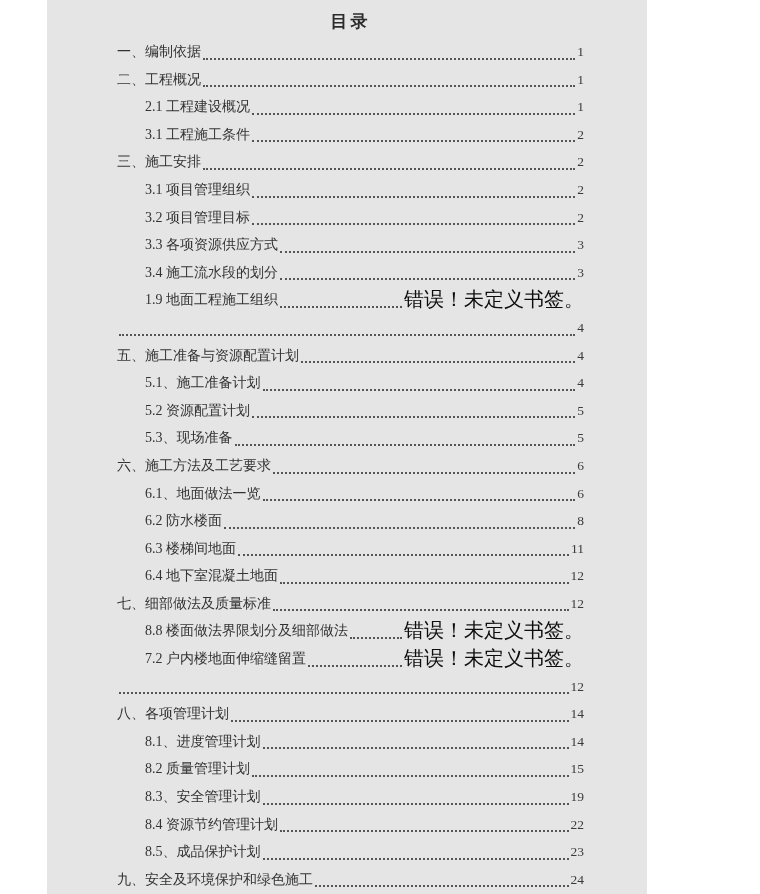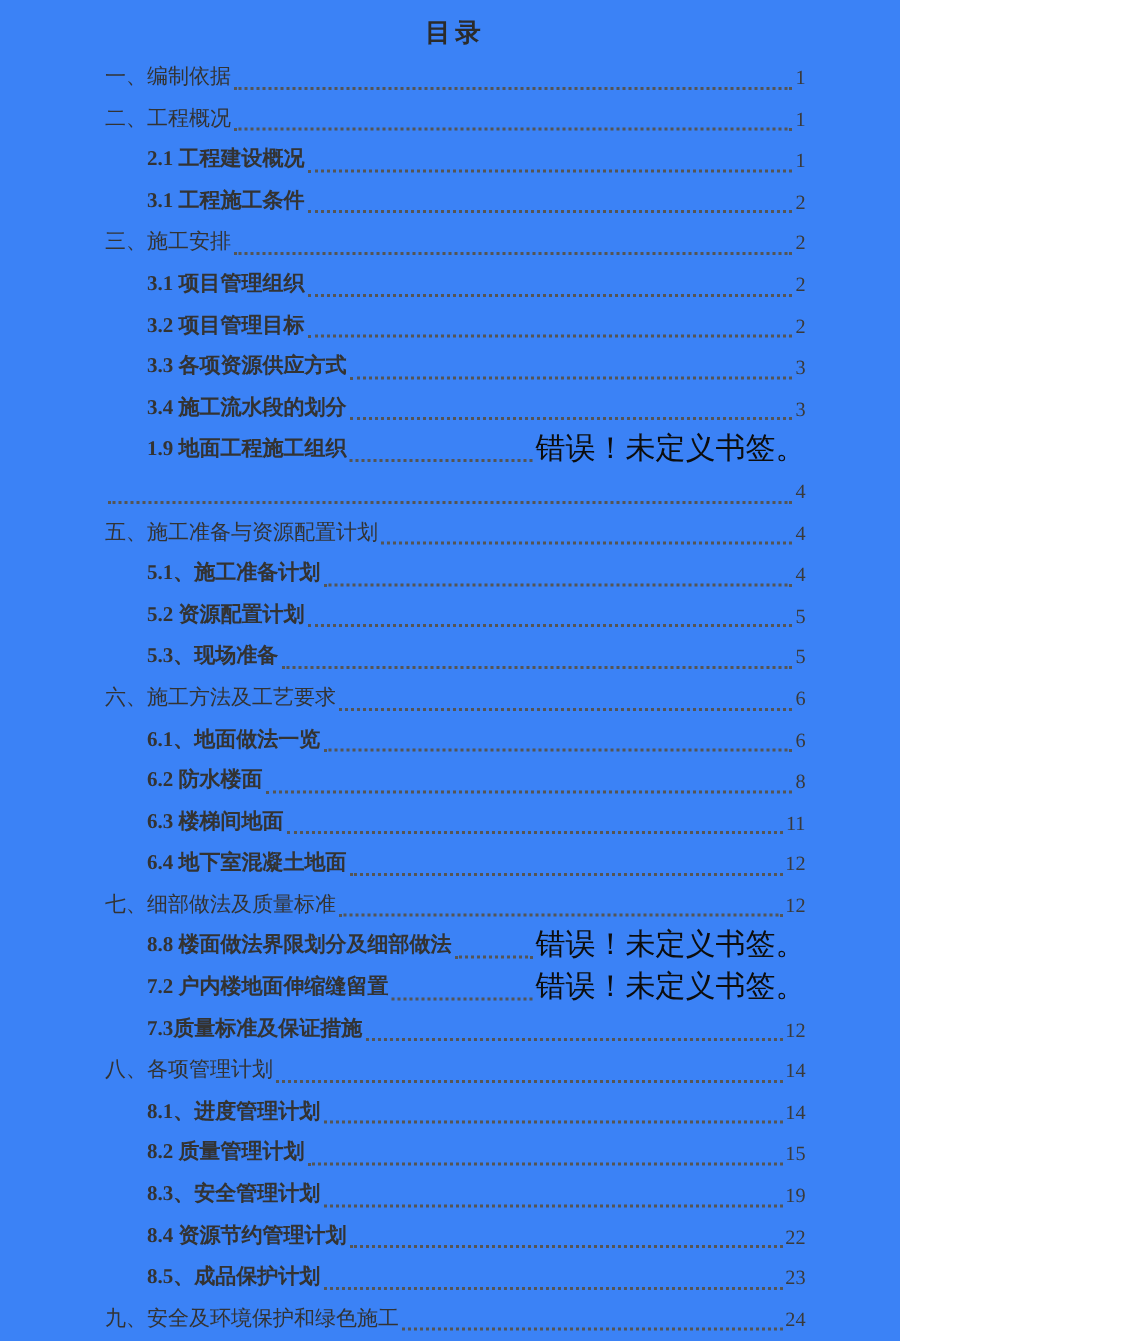--- a/index.html
+++ b/index.html
@@ -4,26 +4,27 @@
 <style>
   html, body {
     margin: 0;
     padding: 0;
     background: #ffffff;
   }
   .page {
     position: relative;
     width: 600px;
     height: 894px;
-    background: #3b82f6;
+    background: #e5e5e5;
     box-sizing: border-box;
     padding: 10px 63px 0 70px;
     font-family: "Liberation Serif", "DejaVu Serif", serif;
     color: #333333;
     overflow: hidden;
+    margin-left: 47px;
   }
   .title {
     margin: 0;
     height: 24px;
     line-height: 24px;
     text-align: center;
     font-size: 17px;
     font-weight: 700;
     letter-spacing: 3px;
     color: #2b2b2b;
@@ -38,21 +39,20 @@
     white-space: nowrap;
   }
   .row .label {
     line-height: 27.6px;
     font-size: 14px;
     color: #333333;
     flex: 0 0 auto;
   }
   .row.lvl2 .label {
     padding-left: 28px;
-    font-weight: bold;
   }
   .row .leader {
     flex: 1 1 auto;
     border-bottom: 2px dotted #555555;
     align-self: flex-end;
     margin: 0 2px 6px 2px;
     min-width: 10px;
   }
   .row .pagenum {
     line-height: 27.6px;
@@ -181,21 +181,20 @@
     <span class="label">8.8 楼面做法界限划分及细部做法</span>
     <span class="leader"></span>
     <span class="pagenum">错误！未定义书签。</span>
   </div>
       <div class="row lvl2 err">
     <span class="label">7.2 户内楼地面伸缩缝留置</span>
     <span class="leader"></span>
     <span class="pagenum">错误！未定义书签。</span>
   </div>
       <div class="row lvl2">
-    <span class="label">7.3质量标准及保证措施</span>
     <span class="leader"></span>
     <span class="pagenum">12</span>
   </div>
       <div class="row">
     <span class="label">八、各项管理计划</span>
     <span class="leader"></span>
     <span class="pagenum">14</span>
   </div>
       <div class="row lvl2">
     <span class="label">8.1、进度管理计划</span>

